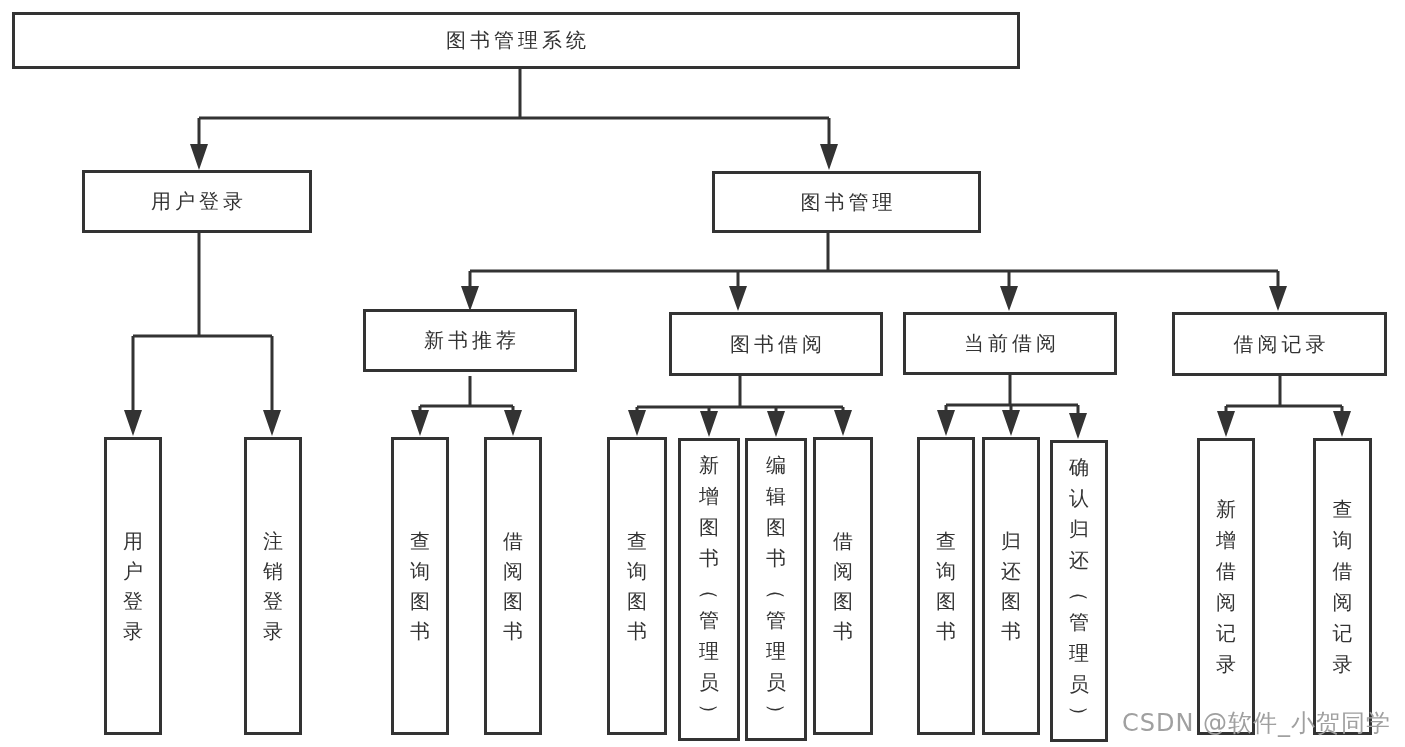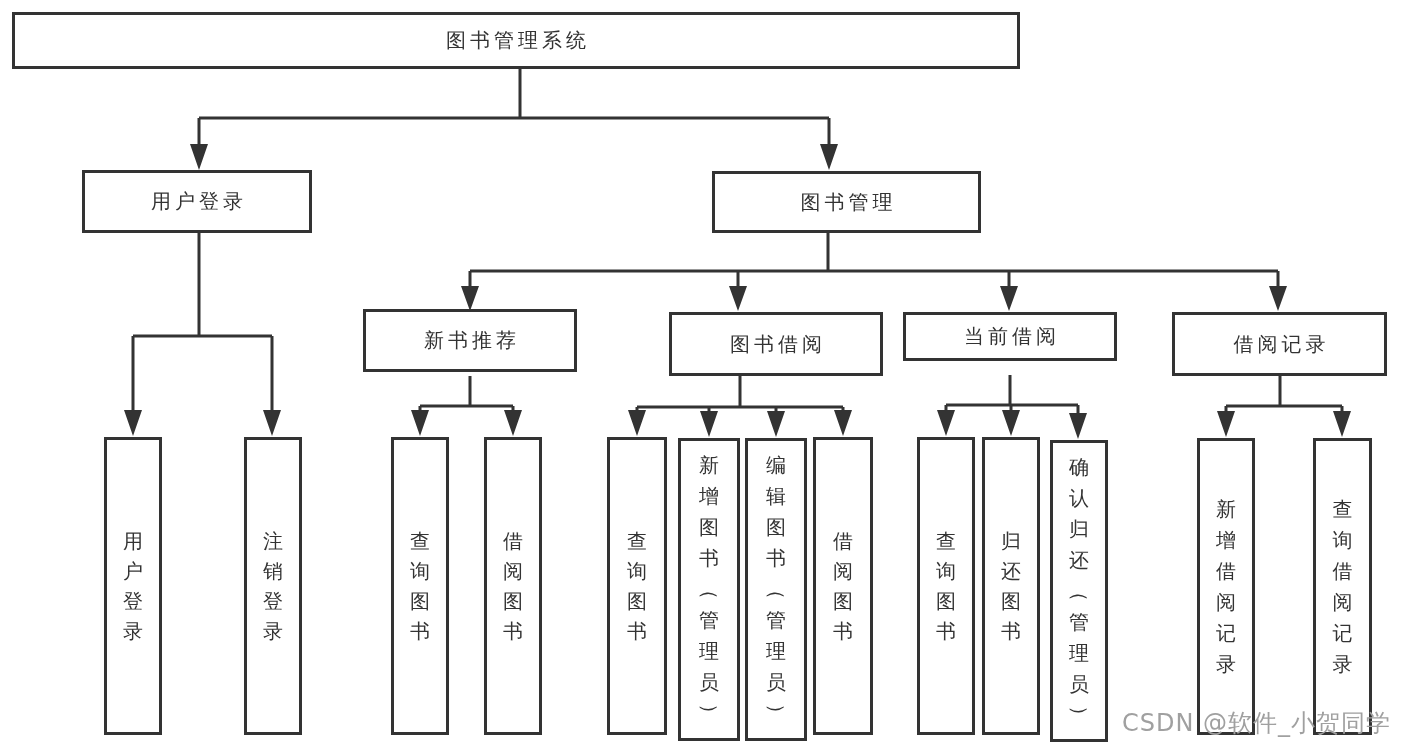--- a/index.html
+++ b/index.html
@@ -59,21 +59,21 @@
     M1217 411 L1235 411 L1226 437 Z  M1333 411 L1351 411 L1342 437 Z"></path>
 </svg>
 
 <div class="hbox" style="left:12px;top:12px;width:1008px;height:57px;text-align:right;">图书管理系统</div>
 
 <div class="hbox" style="left:82px;top:170px;width:230px;height:63px;">用户登录</div>
 <div class="hbox" style="left:712px;top:171px;width:269px;height:62px;">图书管理</div>
 
 <div class="hbox" style="left:363px;top:309px;width:214px;height:63px;">新书推荐</div>
 <div class="hbox" style="left:633px;top:312px;width:214px;height:64px;margin-left:36px;">图书借阅</div>
-<div class="hbox" style="left:903px;top:312px;width:214px;height:49px;">当前借阅</div>
+<div class="hbox" style="left:903px;top:312px;width:214px;height:63px;">当前借阅</div>
 <div class="hbox" style="left:1172px;top:312px;width:215px;height:64px;">借阅记录</div>
 
 <div class="vbox" style="left:104px;top:437px;width:58px;height:298px;">
   <div class="vtext">
       <div class="vchar">用</div>
       <div class="vchar">户</div>
       <div class="vchar">登</div>
       <div class="vchar">录</div>
     </div>
 </div>

